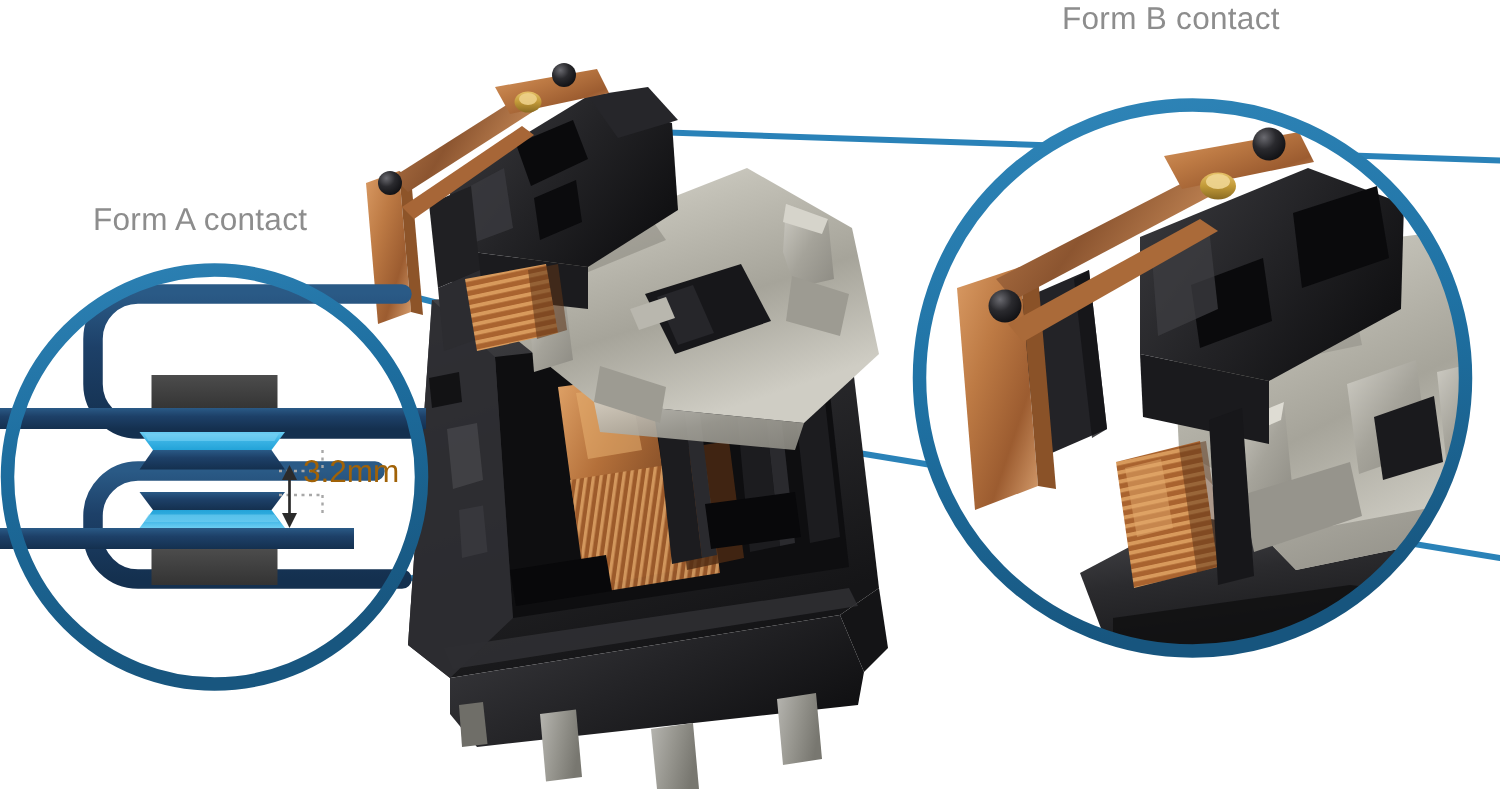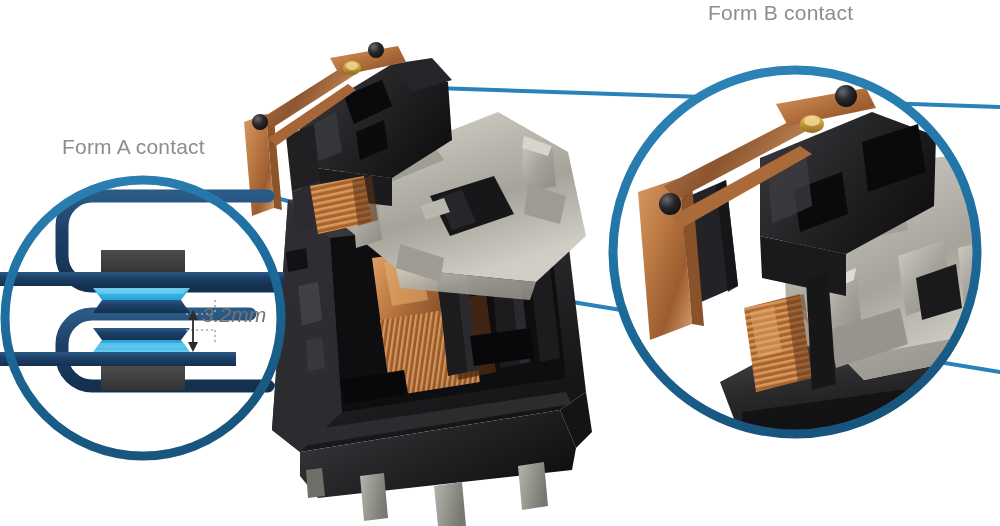--- a/index.html
+++ b/index.html
@@ -33,26 +33,25 @@
     letter-spacing: 0.2px;
     white-space: nowrap;
     font-family: "Liberation Sans", sans-serif;
   }
   #label-form-a { left: 62px; top: 135px; }
   #label-form-b { left: 708px; top: 1px; }
   .dim-text {
     position: absolute;
     left: 202px;
     top: 303px;
-    color: #737373;
+    color: #a16207;
     font-size: 21px;
     font-weight: 400;
     white-space: nowrap;
     font-family: "Liberation Sans", sans-serif;
-    font-style: italic;
   }
 </style>
 </head>
 <body>
 
 <div id="stage">
 
   <svg class="layer" viewBox="0 0 1000 526">
     <defs>
 

